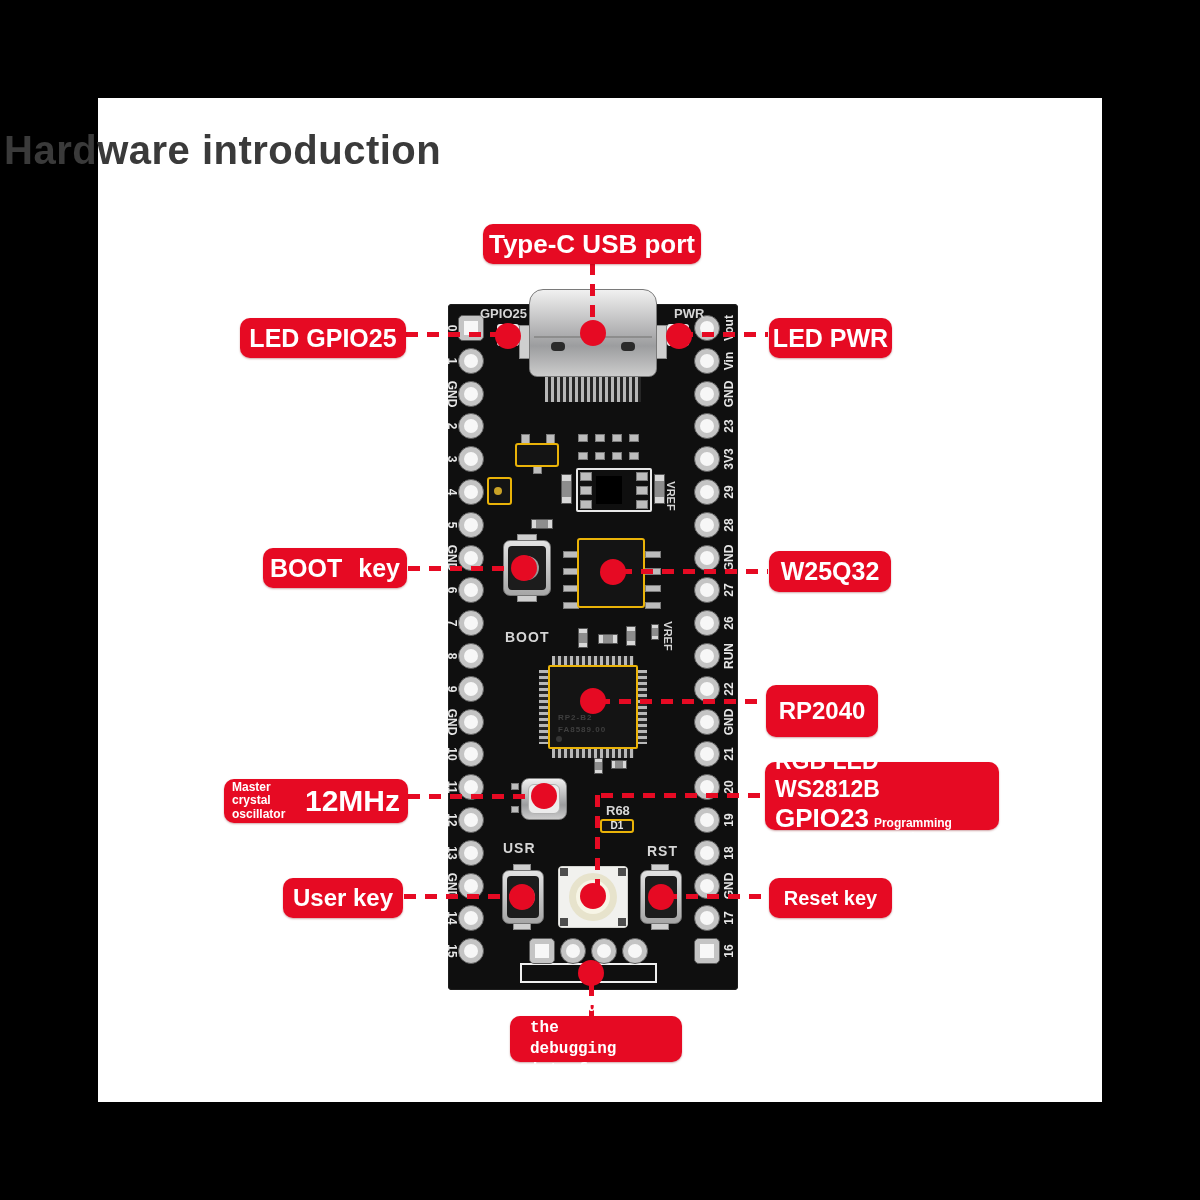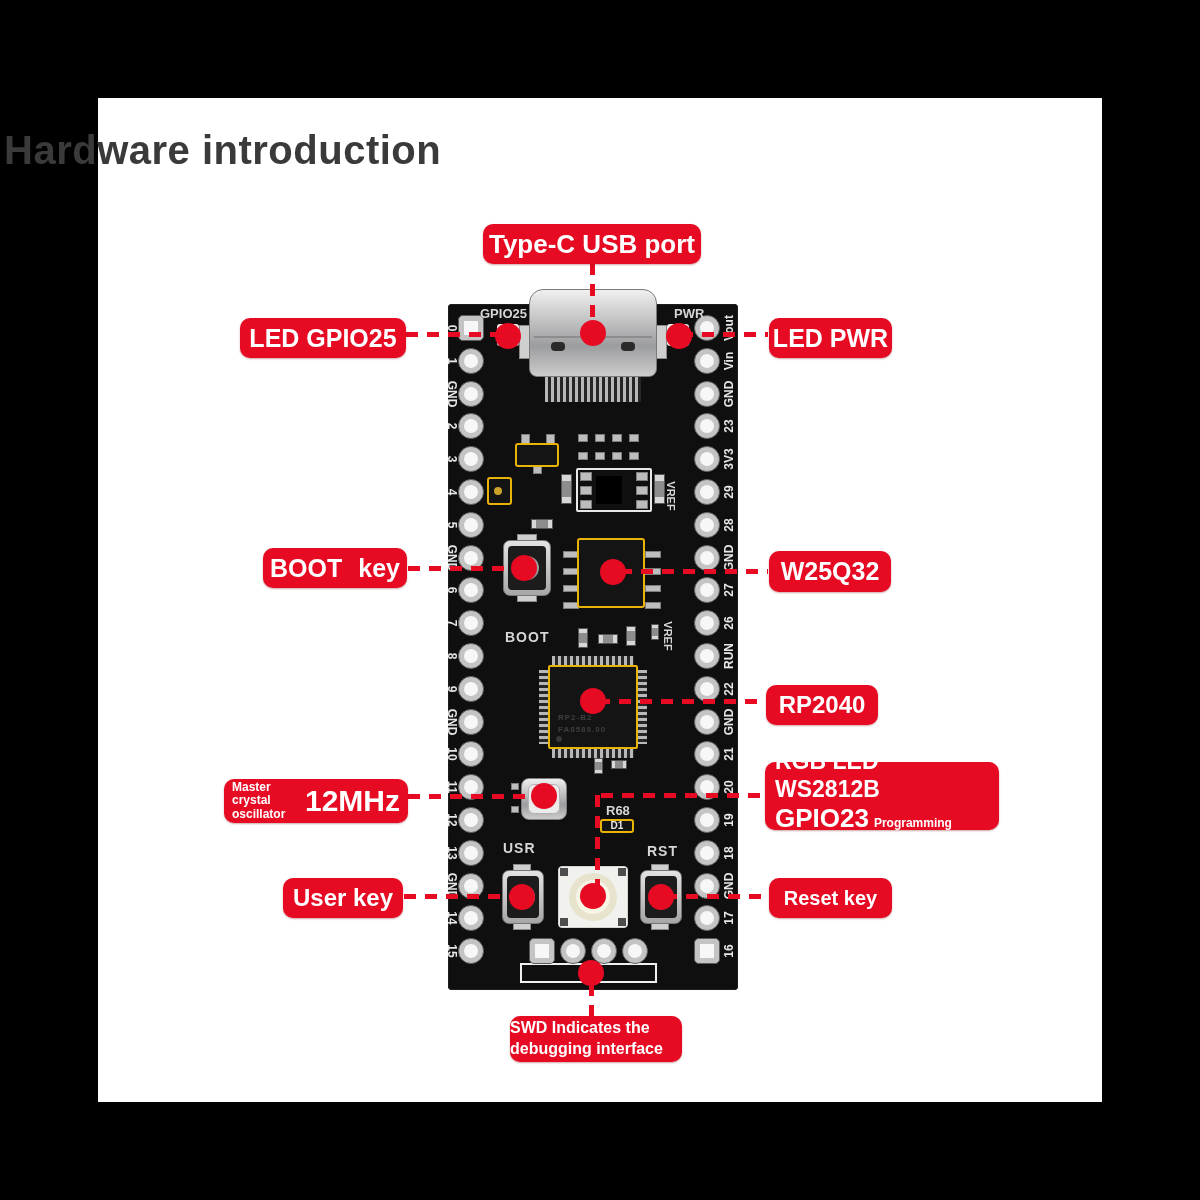--- a/index.html
+++ b/index.html
@@ -200,21 +200,21 @@
   </div>
   <div class="callout" style="left:769px;top:318px;width:123px;height:40px;font-size:25px;">
     <span>LED PWR</span>
   </div>
   <div class="callout" style="left:263px;top:548px;width:144px;height:40px;font-size:25px;word-spacing:9px;">
     <span>BOOT key</span>
   </div>
   <div class="callout" style="left:769px;top:551px;width:122px;height:41px;font-size:25px;">
     <span>W25Q32</span>
   </div>
-  <div class="callout" style="left:766px;top:685px;width:112px;height:40px;font-size:24px;">
+  <div class="callout" style="left:766px;top:685px;width:112px;height:52px;font-size:24px;">
     <span>RP2040</span>
   </div>
   <div class="callout" style="left:224px;top:779px;width:184px;height:44px;font-size:12px;justify-content:flex-start;padding:13px 8px;">
     <span style="display:inline-block;text-align:left;line-height:1.12;">
       <span style="display:block;">Master crystal</span>
       <span style="display:block;">oscillator</span>
     </span>
     <span style="font-size:30px;margin-left:4px;">12MHz</span>
   </div>
   <div class="callout" style="left:765px;top:762px;width:234px;height:68px;flex-direction:column;align-items:flex-start;justify-content:center;padding:4px 10px;">
@@ -223,21 +223,21 @@
       <span style="font-size:26px;">GPIO23</span>
       <span style="font-size:12px;margin-left:5px;">Programming control</span>
     </span>
   </div>
   <div class="callout" style="left:283px;top:878px;width:120px;height:40px;font-size:24px;">
     <span>User key</span>
   </div>
   <div class="callout" style="left:769px;top:878px;width:123px;height:40px;font-size:20px;">
     <span>Reset key</span>
   </div>
-  <div class="callout" style="left:510px;top:1016px;width:172px;height:46px;flex-direction:column;align-items:flex-start;justify-content:center;padding-left:0;font-size:16px;line-height:1.3;">
+  <div class="callout" style="left:510px;top:1016px;width:172px;height:46px;flex-direction:column;align-items:flex-start;justify-content:center;padding-left:20px;font-size:16px;line-height:1.3;font-family:Liberation Mono, monospace;">
     <span>SWD Indicates the</span>
     <span>debugging interface</span>
   </div>
 <div class="hole square" style="left: 458px; top: 315px;"></div>
     <span class="pinlabel" style="left: 452px; top: 328px; transform: translate(-50%, -50%) rotate(90deg);">0</span>
     <div class="hole" style="left: 458px; top: 348px;"></div>
     <span class="pinlabel" style="left: 452px; top: 361px; transform: translate(-50%, -50%) rotate(90deg);">1</span>
     <div class="hole" style="left: 458px; top: 381px;"></div>
     <span class="pinlabel" style="left: 452px; top: 394px; transform: translate(-50%, -50%) rotate(90deg);">GND</span>
     <div class="hole" style="left: 458px; top: 413px;"></div>

